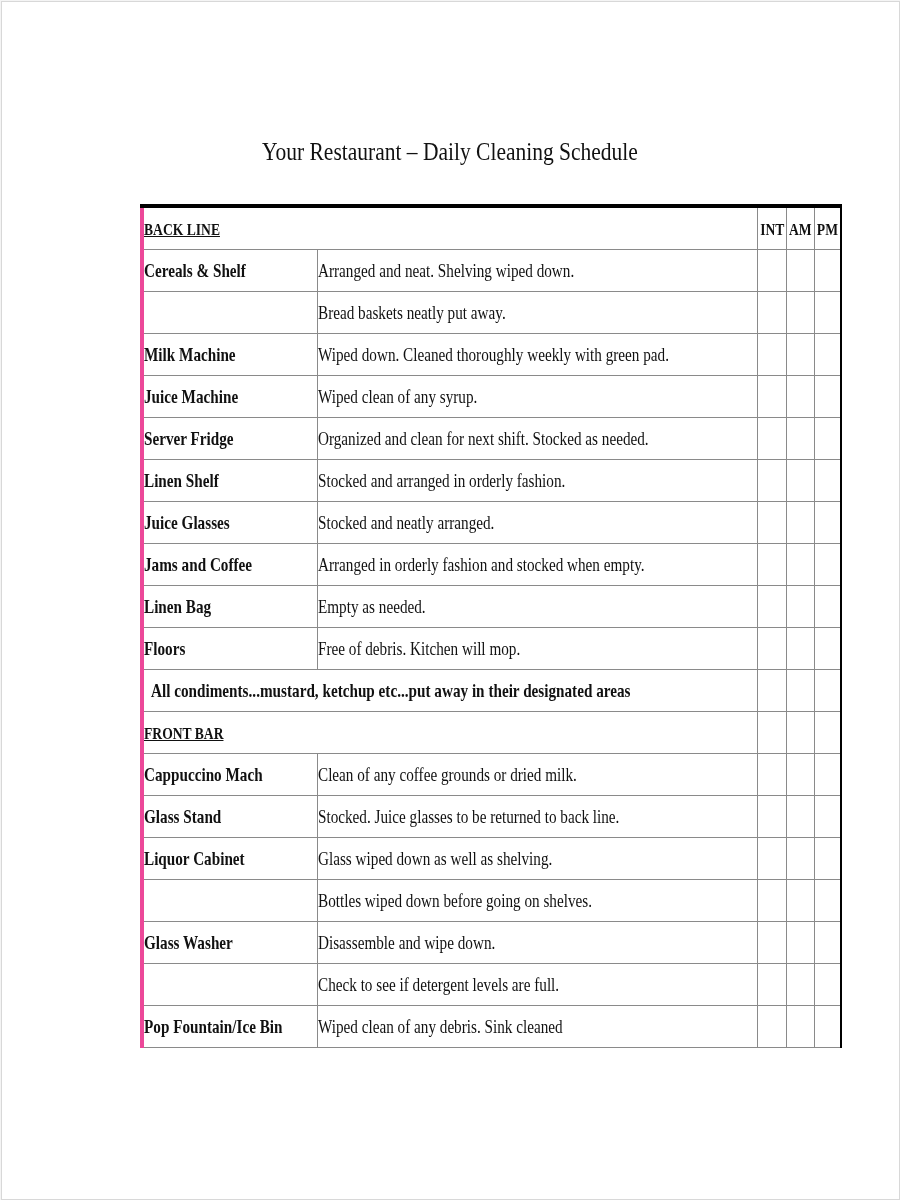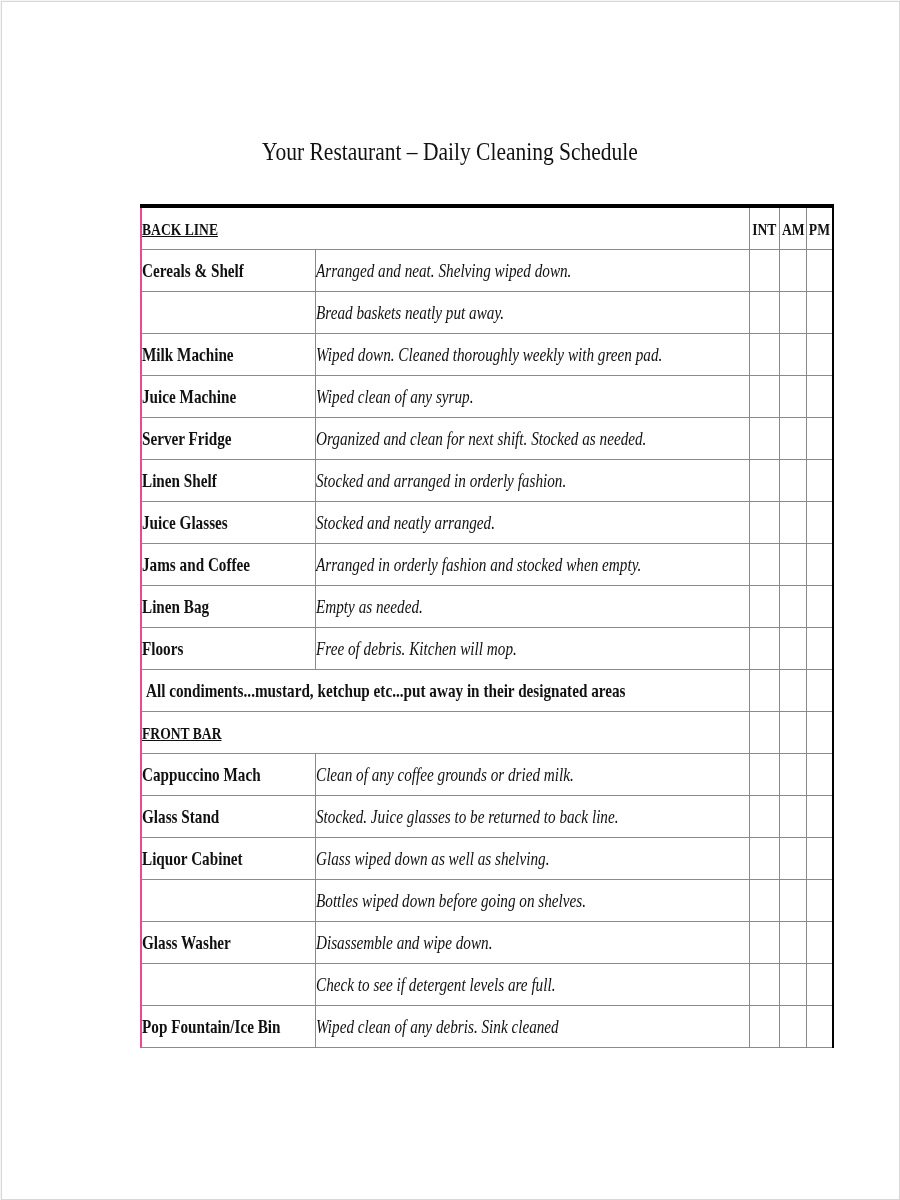--- a/index.html
+++ b/index.html
@@ -2,28 +2,28 @@
 <html><head>
 <meta charset="utf-8">
 <style>
   html,body{margin:0;padding:0;}
   body{width:900px;height:1200px;background:#f4f4f4;position:relative;overflow:hidden;}
   .page{position:absolute;left:1px;top:1px;width:897px;height:1197px;background:#fff;border:1px solid #d8d8d8;}
   .title{position:absolute;left:0;width:900px;top:138px;text-align:center;font-family:"Liberation Serif",serif;font-size:25px;color:#111;transform:scaleX(0.86);transform-origin:center;}
   .tbl{position:absolute;left:140px;top:204px;width:636px;border-collapse:collapse;font-family:"Liberation Serif",serif;}
   .tbl td{border:1px solid #8a8a8a;height:41px;padding:0;vertical-align:middle;font-size:19px;color:#111;}
   .tbl tr:first-child td{border-top:4px solid #000;}
-  .tbl td.c1{width:185px;border-left:2px solid #ec4899;}
+  .tbl td.c1{width:185px;border-left:4px solid #ec4899;}
   .tbl td.c2{width:346px;}
   .tbl td.c3{width:31px;text-align:right;}
   .tbl td.c4{width:31px;text-align:right;}
   .tbl td.c5{width:31px;text-align:right;border-right:2px solid #000;}
   .sq{display:inline-block;transform:scaleX(0.8);transform-origin:left center;white-space:nowrap;}
   .item{font-weight:bold;padding-left:4px;}
-  .desc{padding-left:2px;font-style:italic;}
+  .desc{padding-left:2px;}
   .hdr{font-weight:bold;text-decoration:underline;font-size:17px;}
   .col{font-weight:bold;font-size:16px;transform:scaleX(0.85);display:inline-block;}
   .span{font-weight:bold;text-align:center;margin-left:16px;}
 </style>
 </head>
 <body>
 
 <div class="page"></div>
 <div class="title">Your Restaurant – Daily Cleaning Schedule</div>
 

